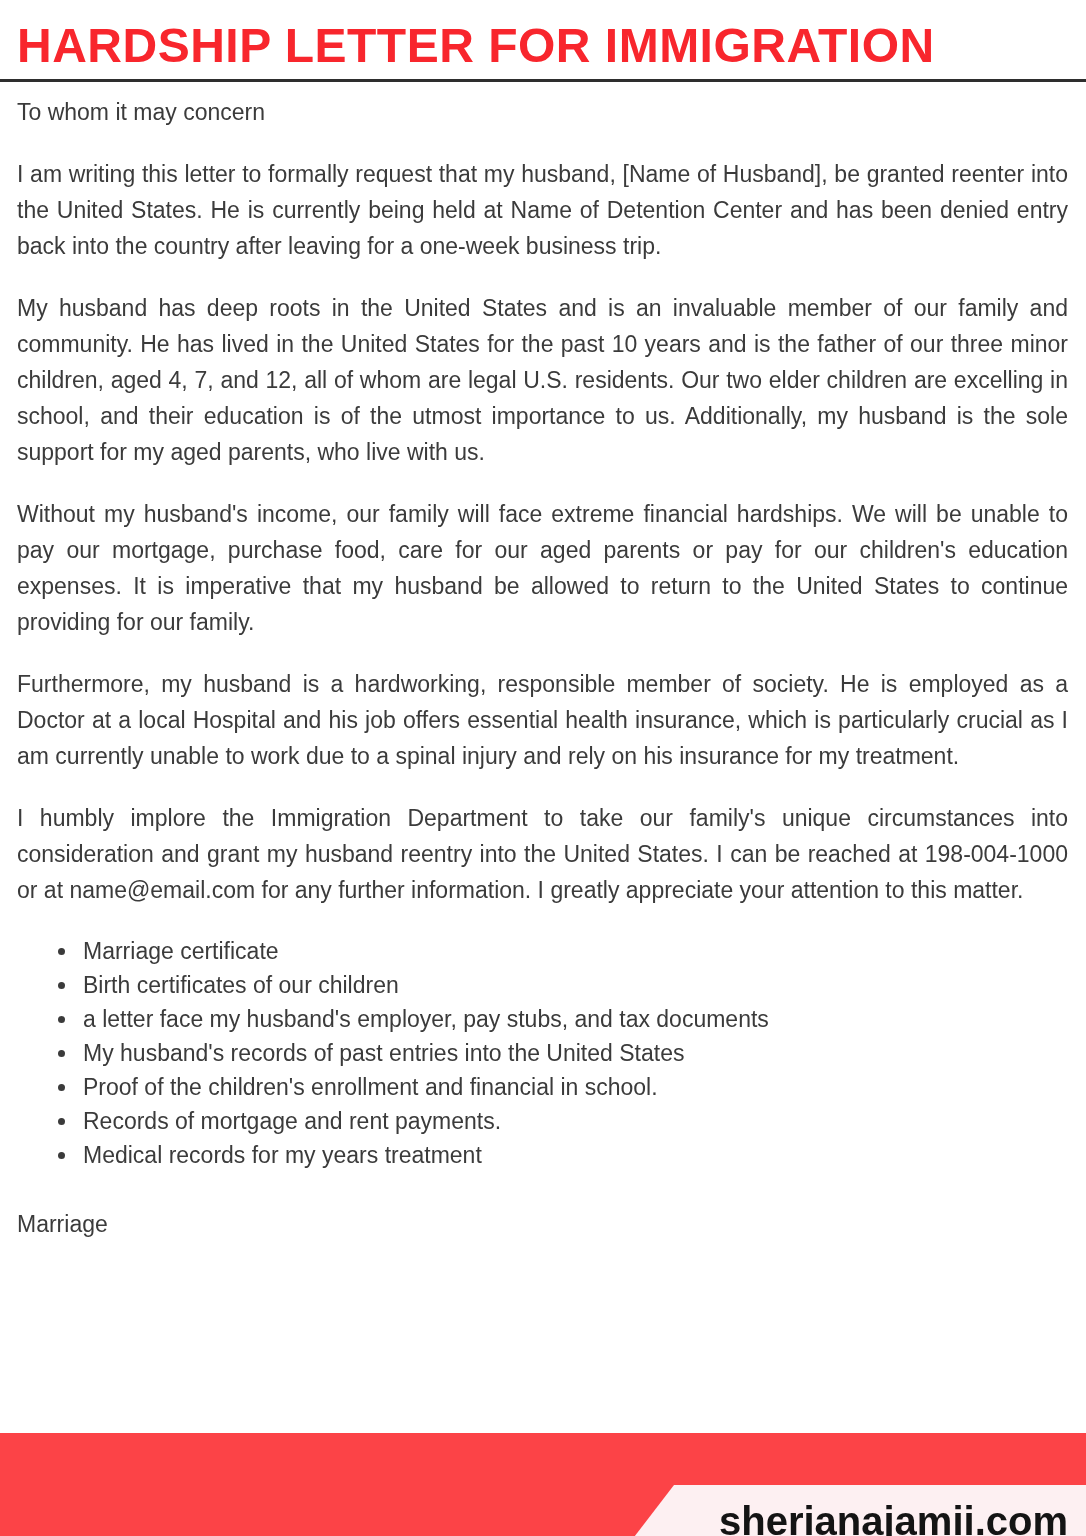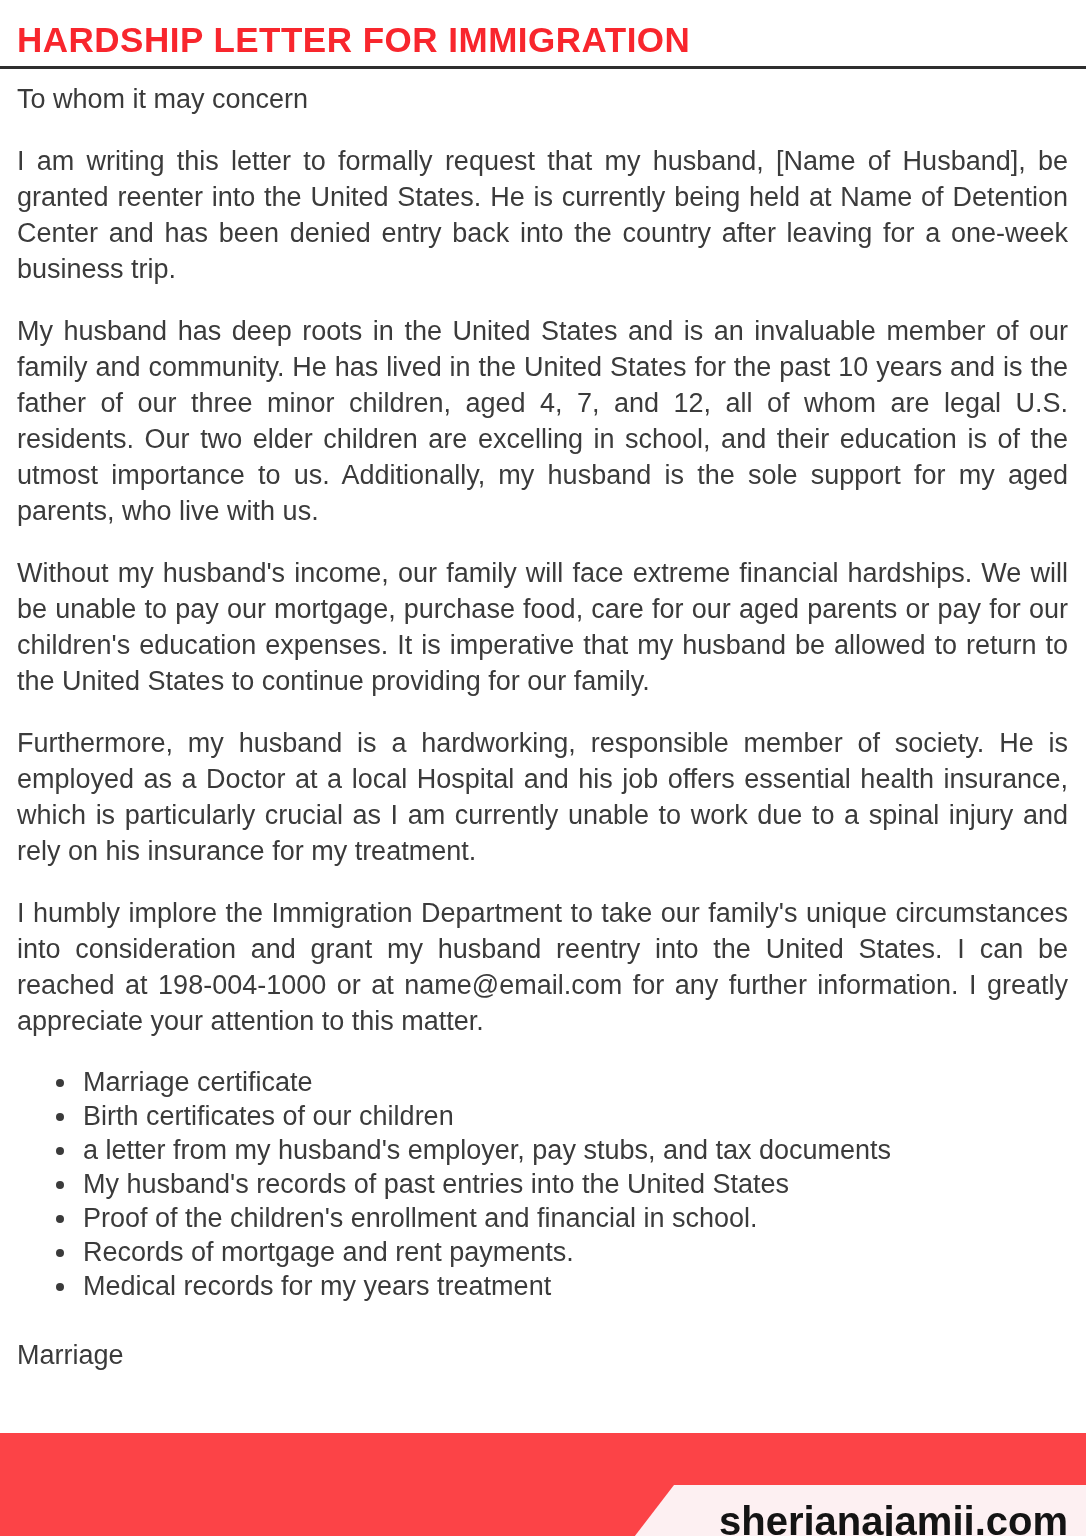--- a/index.html
+++ b/index.html
@@ -18,37 +18,37 @@
     background:var(--page-background);
     font-family:"Liberation Sans", sans-serif;
     color:var(--body-text-color);
     position:relative;
     overflow:hidden;
   }
   .page{position:relative;width:1086px;height:1536px;}
 
   .page-title{
     margin:22px 17px 0 17px;
-    font-size:35px;
+    font-size:48px;
     line-height:1.0;
     font-weight:bold;
     letter-spacing:0.5px;
     color:var(--title-color);
     white-space:nowrap;
   }
   .title-divider{
     margin-top:9px;
     height:3px;
     background:var(--divider-color);
     width:100%;
   }
 
   .content{
     margin:0 18px 0 17px;
-    font-size:27px;
+    font-size:23px;
     line-height:36px;
   }
   .salutation{
     margin:12px 0 26px 0;
   }
   .para{
     margin:0 0 26px 0;
     text-align:justify;
   }
   .attachments-heading{
@@ -104,21 +104,21 @@
 
     <p class="para">I am writing this letter to formally request that my husband, [Name of Husband], be granted reenter into the United States. He is currently being held at Name of Detention Center and has been denied entry back into the country after leaving for a one-week business trip.</p>
     <p class="para">My husband has deep roots in the United States and is an invaluable member of our family and community. He has lived in the United States for the past 10 years and is the father of our three minor children, aged 4, 7, and 12, all of whom are legal U.S. residents. Our two elder children are excelling in school, and their education is of the utmost importance to us. Additionally, my husband is the sole support for my aged parents, who live with us.</p>
     <p class="para">Without my husband's income, our family will face extreme financial hardships. We will be unable to pay our mortgage, purchase food, care for our aged parents or pay for our children's education expenses. It is imperative that my husband be allowed to return to the United States to continue providing for our family.</p>
     <p class="para">Furthermore, my husband is a hardworking, responsible member of society. He is employed as a Doctor at a local Hospital and his job offers essential health insurance, which is particularly crucial as I am currently unable to work due to a spinal injury and rely on his insurance for my treatment.</p>
     <p class="para">I humbly implore the Immigration Department to take our family's unique circumstances into consideration and grant my husband reentry into the United States. I can be reached at 198-004-1000 or at name@email.com for any further information. I greatly appreciate your attention to this matter.</p>
 
     <ul class="attachments-list">
       <li>Marriage certificate</li>
       <li>Birth certificates of our children</li>
-      <li>a letter from my husband's employer, pay stubs, and tax documents</li>
+      <li>a letter face my husband's employer, pay stubs, and tax documents</li>
       <li>My husband's records of past entries into the United States</li>
       <li>Proof of the children's enrollment and financial in school.</li>
       <li>Records of mortgage and rent payments.</li>
       <li>Medical records for my years treatment</li>
     </ul>
 
     <p class="closing">Marriage</p>
   </div>
 
   <div class="footer-band">

